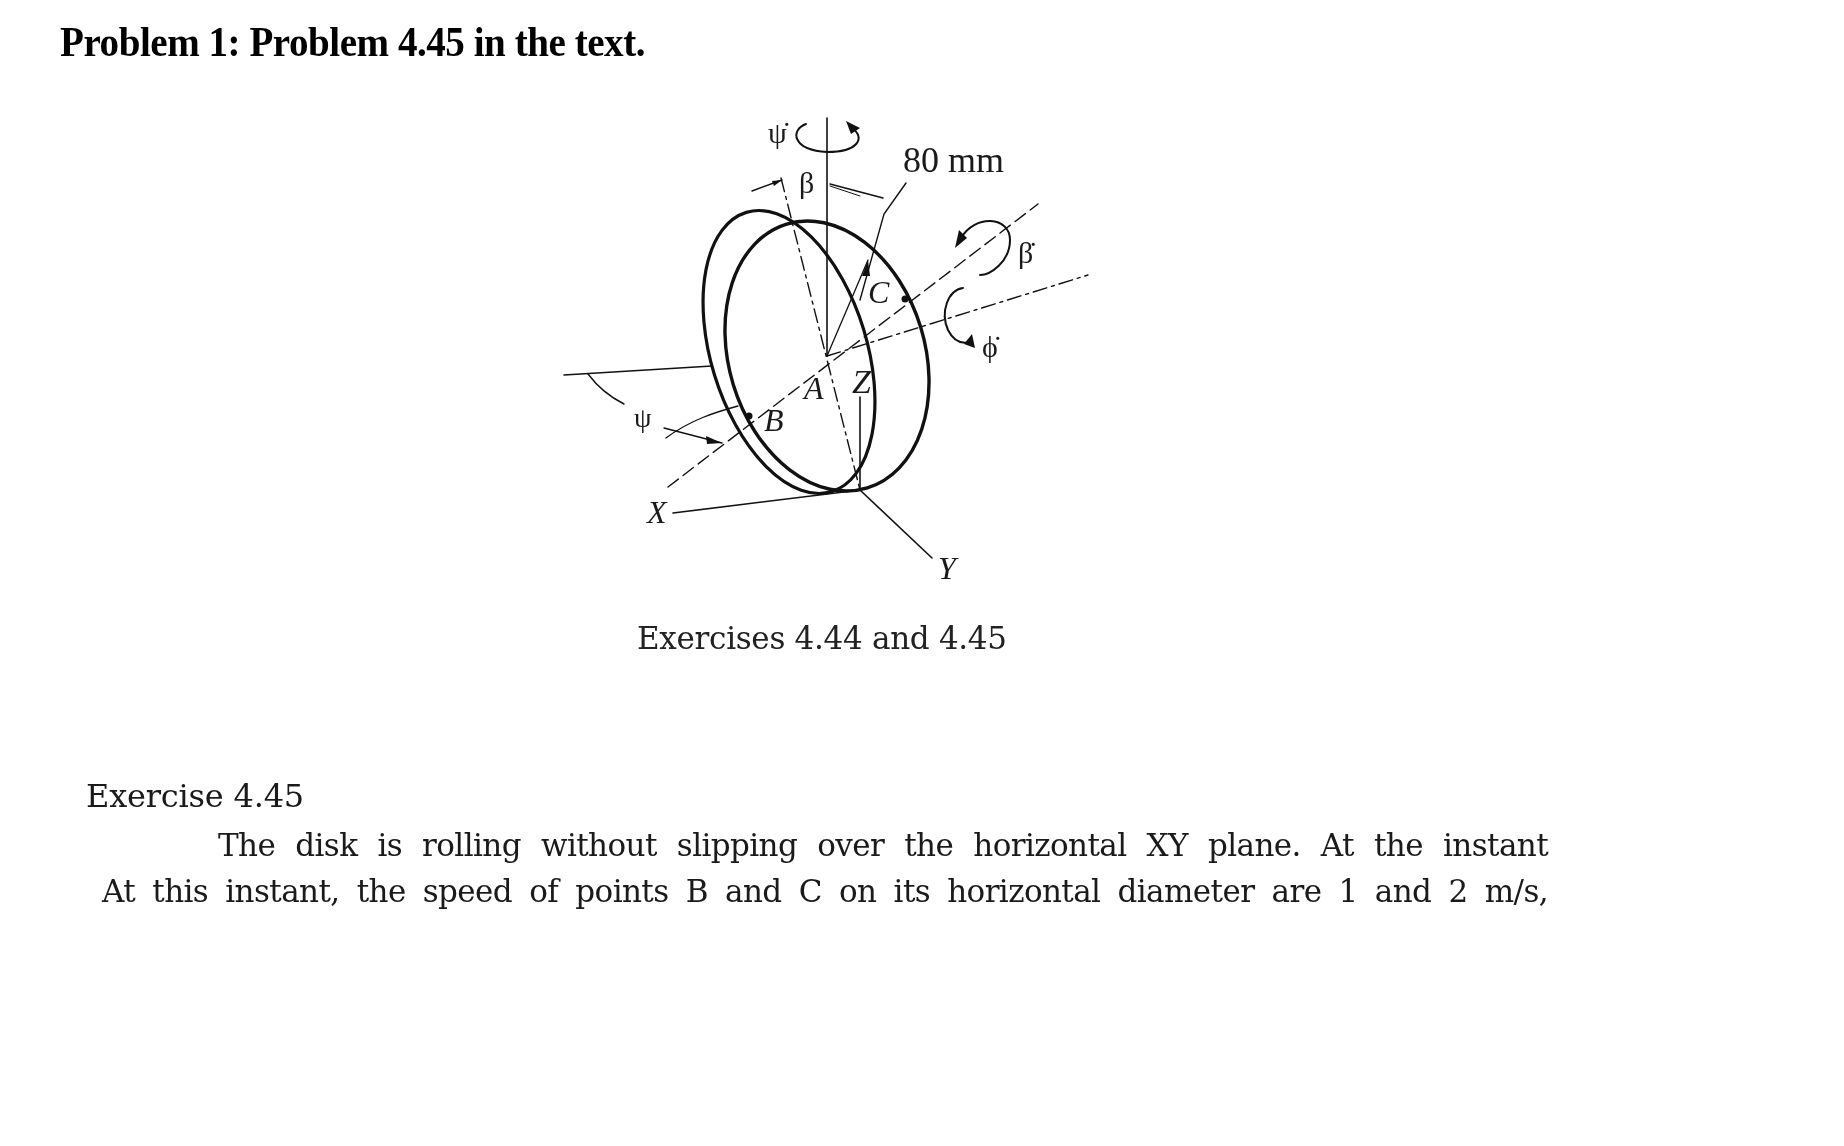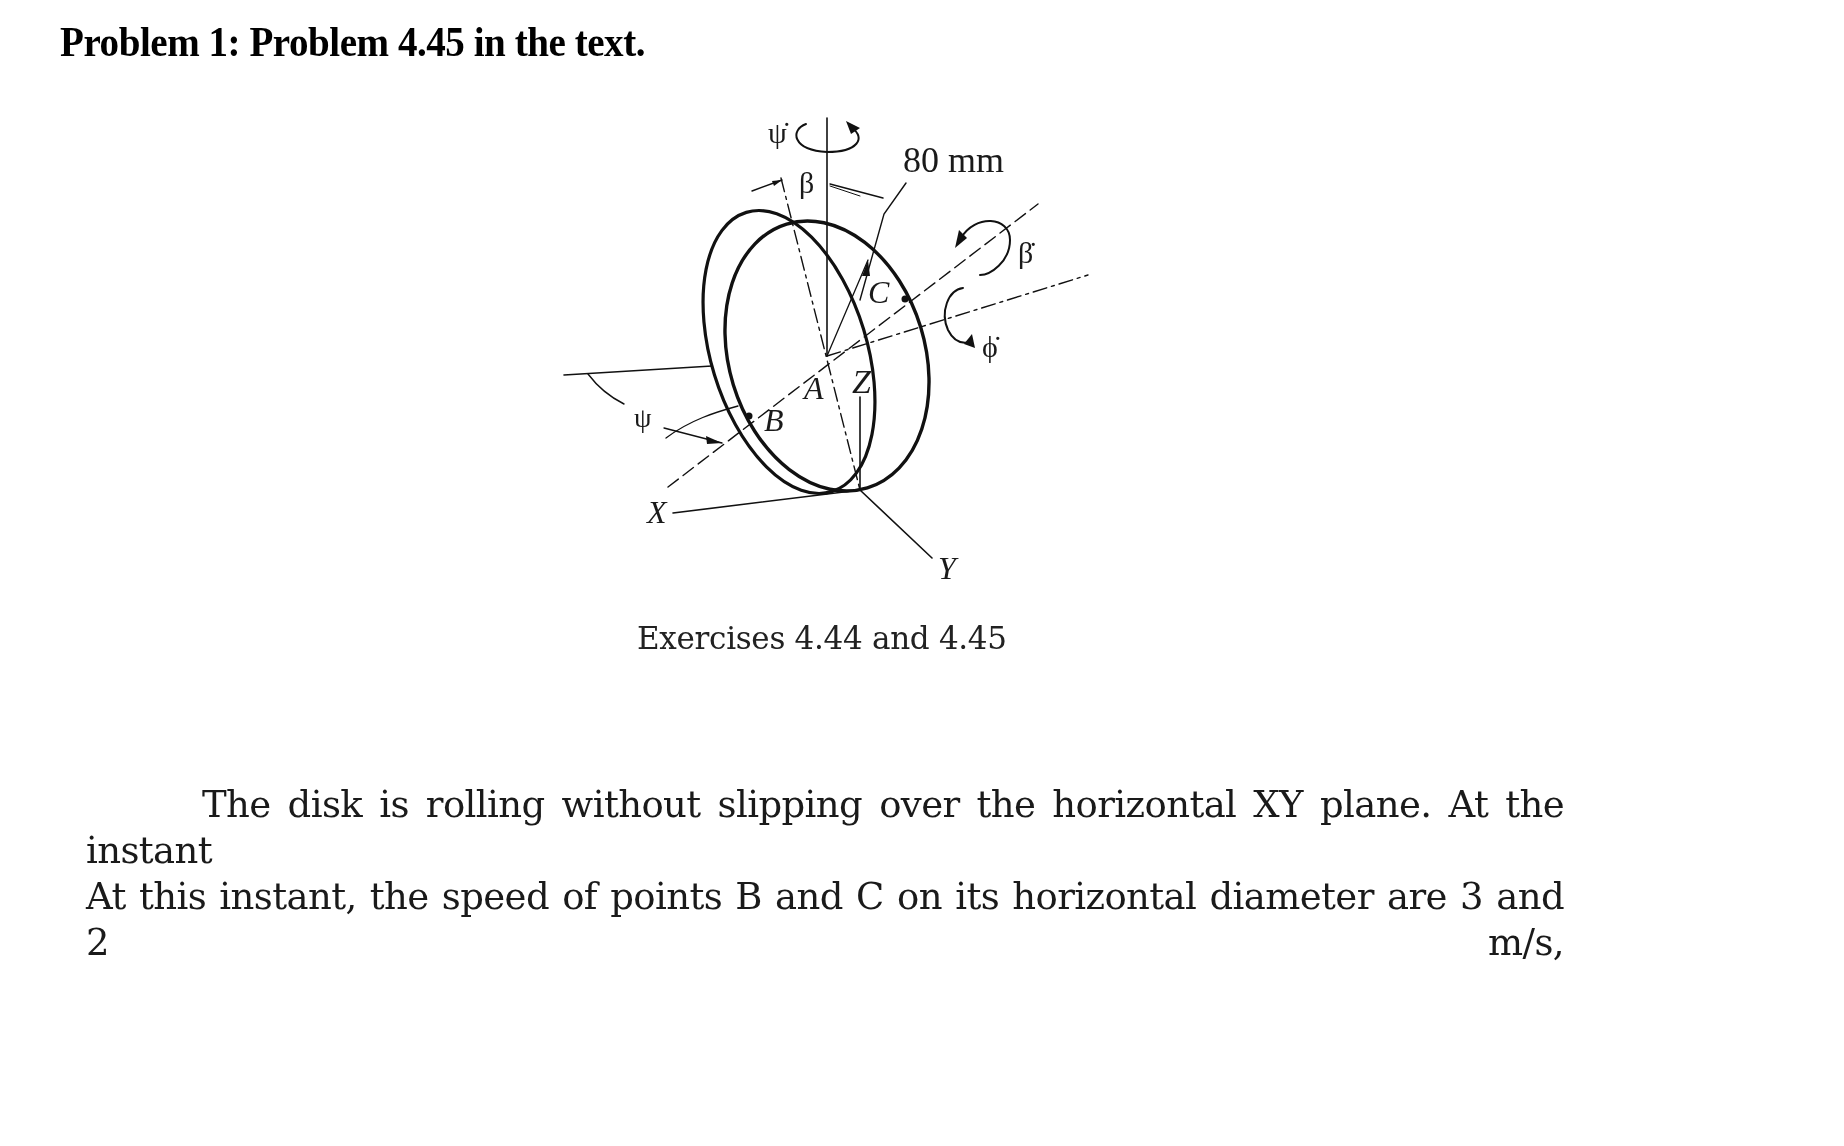--- a/index.html
+++ b/index.html
@@ -68,23 +68,23 @@
       color: #1a1a1a;
     }
     .exercise-heading {
       margin: 0;
       font-size: 32px;
       font-weight: normal;
       line-height: 40px;
       letter-spacing: -0.2px;
     }
     .exercise-body {
-      margin: 0;
+      margin: 16px;
       margin-top: 6px;
-      font-size: 37px;
+      font-size: 31px;
       line-height: 46px;
       text-align: justify;
       text-indent: 116px;
       letter-spacing: -0.6px;
       word-spacing: 1px;
     }
     .line { display: block; text-align-last: justify; }
     .line.first { text-indent: 116px; }
     .line.last { text-align-last: left; }
   </style>
@@ -154,17 +154,18 @@
   <span class="fig-label italic" style="left:852px;top:365px;font-size:34px;">Z</span>
   <span class="fig-label" style="left:634px;top:404px;font-size:28px;">ψ</span>
   <span class="fig-label italic" style="left:764px;top:404px;font-size:32px;">B</span>
   <span class="fig-label italic" style="left:647px;top:496px;font-size:32px;">X</span>
   <span class="fig-label italic" style="left:938px;top:552px;font-size:32px;">Y</span>
 </div>
 
 <div class="caption">Exercises 4.44 and 4.45</div>
 
 <div class="exercise">
+  <h2 class="exercise-heading">Exercise 4.45</h2>
   <p class="exercise-body" style="text-indent:0;">
     <span class="line first">The disk is rolling without slipping over the horizontal XY plane.  At the instant</span>
-    <span class="line">At this instant, the speed of points B and C on its horizontal diameter are 3 and 2 m/s,</span>
+    <span class="line">At this instant, the speed of points B and C on its horizontal diameter are 1 and 2 m/s,</span>
   </p>
 </div>
 
 </body></html>

